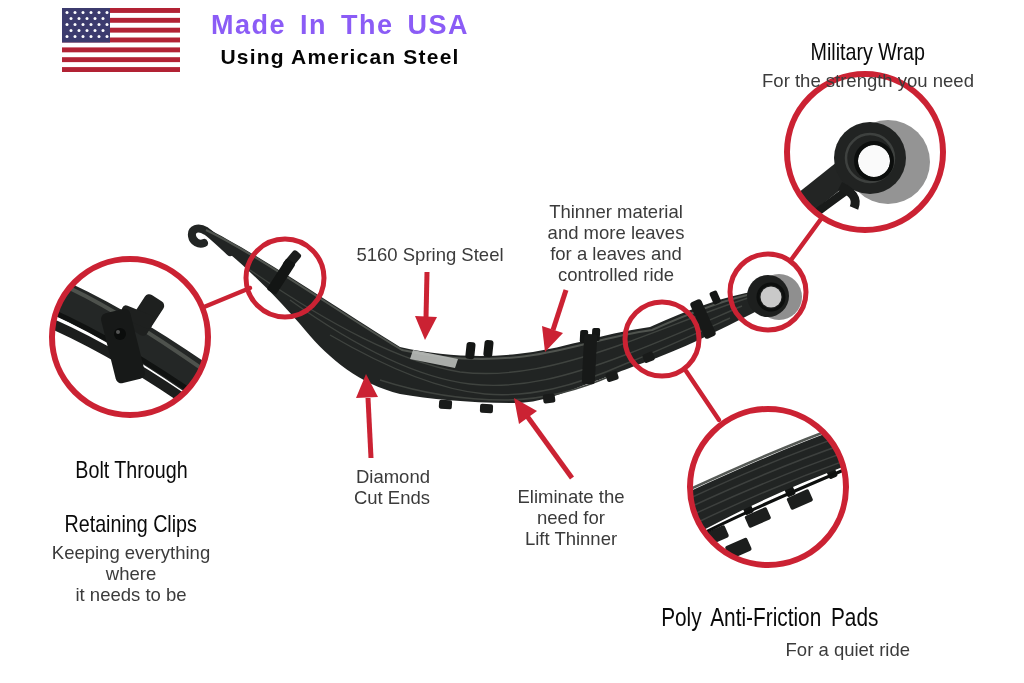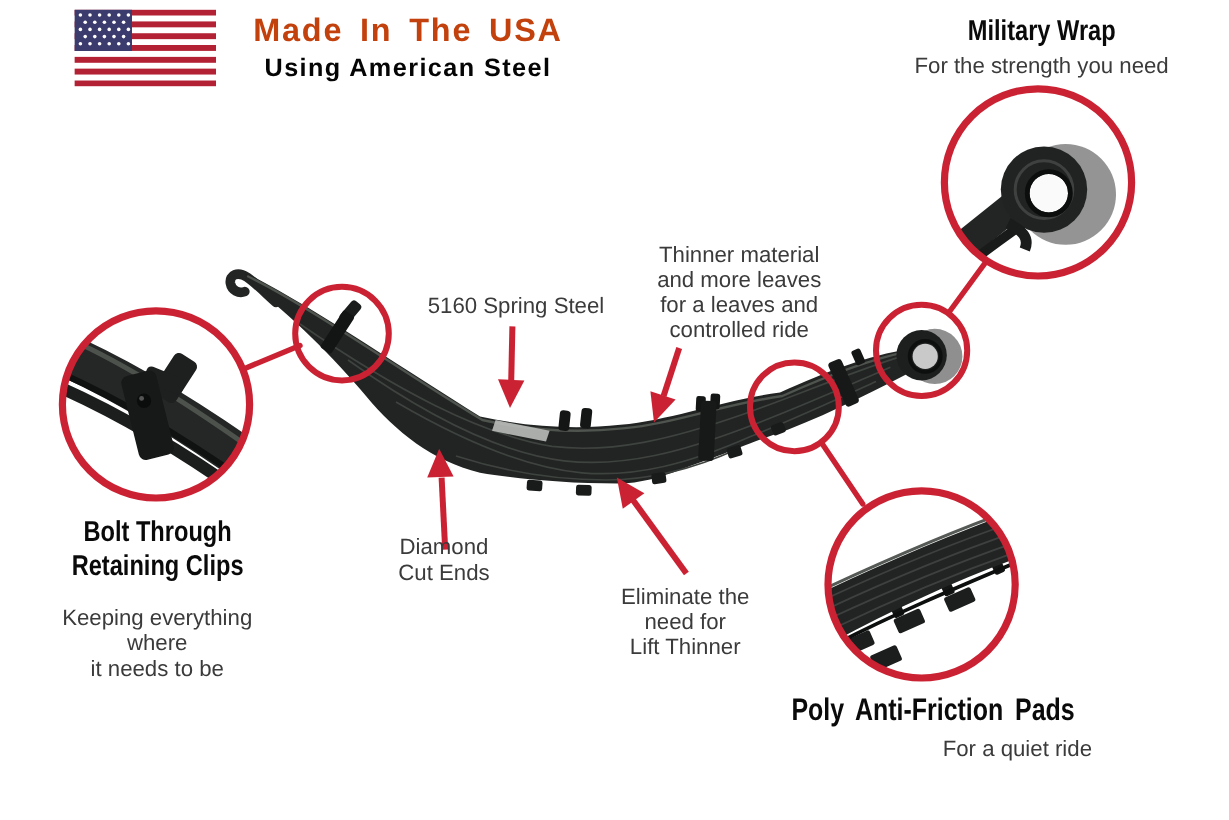--- a/index.html
+++ b/index.html
@@ -1,35 +1,35 @@
 <!DOCTYPE html>
 <html><head>
 <meta charset="utf-8">
 <style>
   html,body{margin:0;padding:0;background:#ffffff;}
   .stage{position:relative;width:1024px;height:683px;background:#ffffff;overflow:hidden;
          font-family:"Liberation Sans","DejaVu Sans",sans-serif;}
   .illustration{position:absolute;left:0;top:0;z-index:1;}
   .txt{position:absolute;z-index:3;text-align:center;color:#3b3b3b;}
   .body-line{font-size:18.5px;line-height:21px;}
-  .title{color:#0a0a0a;font-weight:bold;}
+  .title{color:#0a0a0a;font-weight:normal;margin-top:26px;}
   .cond{display:inline-block;transform:scaleX(.82);transform-origin:50% 50%;white-space:nowrap;}
   .badge-flag{position:absolute;left:62px;top:8px;z-index:3;}
   .badge-text{position:absolute;left:185px;top:10px;width:310px;z-index:3;text-align:center;}
-  .badge-title{font-size:27px;font-weight:bold;color:#c2410c;letter-spacing:1.5px;word-spacing:5px;white-space:nowrap;}
+  .badge-title{font-size:27px;font-weight:bold;color:#8b5cf6;letter-spacing:1.5px;word-spacing:5px;white-space:nowrap;}
   .badge-sub{font-size:21px;font-weight:bold;color:#050505;letter-spacing:1.2px;margin-top:4px;white-space:nowrap;}
   .mw{left:736px;top:12px;width:264px;}
   .mw .t{font-size:24px;}
   .mw .s{margin-top:4px;}
   .ss{left:330px;top:244px;width:200px;}
   .tm{left:537px;top:201px;width:158px;}
   .hd{left:25px;top:430px;width:212px;}
   .hd .t{font-size:24px;line-height:28px;}
-  .hd .s{margin-top:18px;}
-  .dc{left:310px;top:445px;width:120px;}
+  .hd .s{margin-top:4px;}
+  .dc{left:310px;top:466px;width:120px;text-align:right;}
   .lb{left:500px;top:486px;width:142px;}
   .pf{left:630px;top:576px;width:280px;}
   .pf .t{font-size:26px;word-spacing:5px;}
   .pf .s{margin-top:6px;text-align:right;}
 </style>
 </head>
 <body>
 
 <div class="stage">
 

